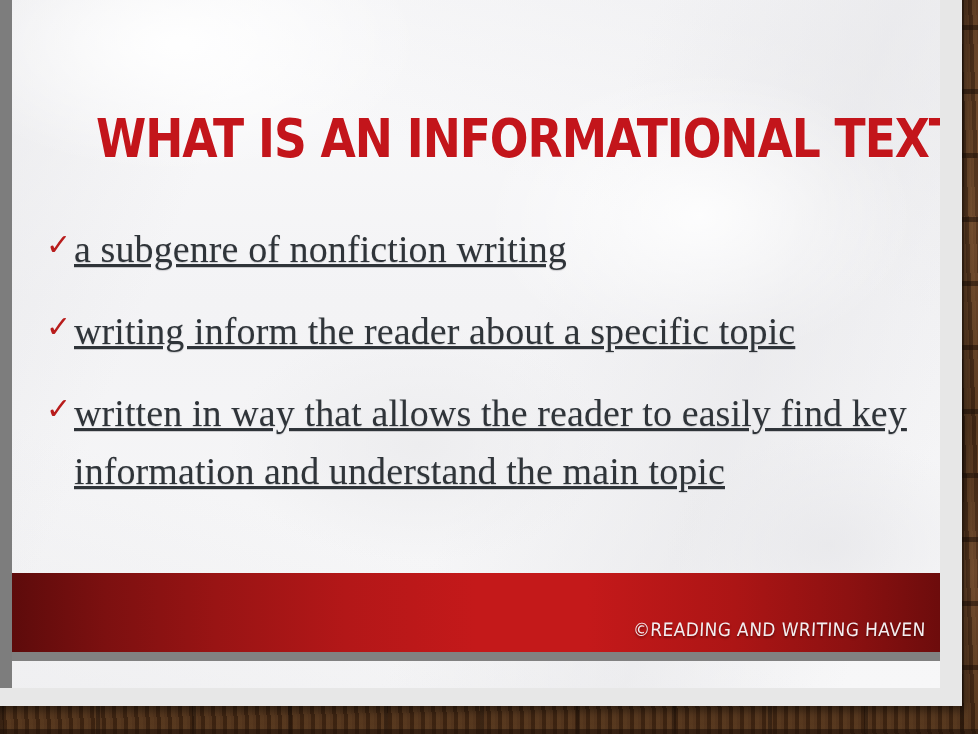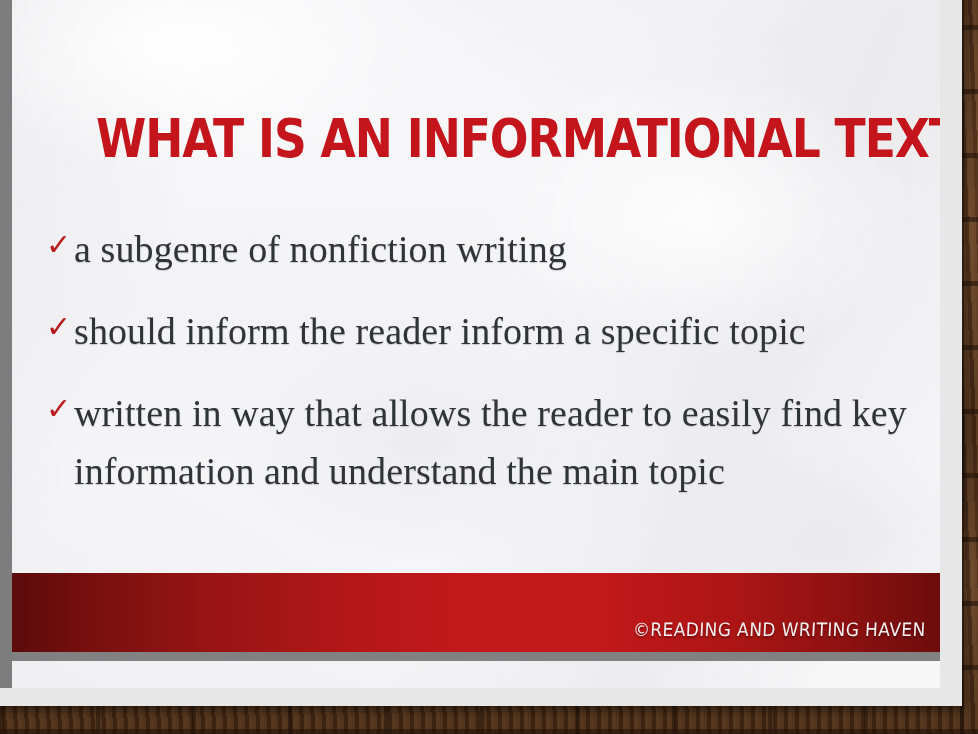--- a/index.html
+++ b/index.html
@@ -130,20 +130,21 @@
   }
 
   .bullet-text {
     flex: 1 1 auto;
     font-family: "Liberation Serif", serif;
     font-size: 38px;
     line-height: 58px;
     color: #2f3439;
     letter-spacing: .1px;
     text-shadow: 0 1px 1px rgba(150,150,155,.45);
+    text-decoration: underline;
   }
 
   
   #footer-band {
     position: absolute;
     left: 0;
     top: 601px;
     width: 928px;
     height: 79px;
     background: linear-gradient(90deg,
@@ -197,21 +198,21 @@
 
       <ul id="bullet-list">
 
         <li class="bullet-row">
           <span class="check-icon">✓</span>
           <span class="bullet-text">a subgenre of nonfiction writing</span>
         </li>
 
         <li class="bullet-row">
           <span class="check-icon">✓</span>
-          <span class="bullet-text">should inform the reader inform a specific topic</span>
+          <span class="bullet-text">writing inform the reader about a specific topic</span>
         </li>
 
         <li class="bullet-row">
           <span class="check-icon">✓</span>
           <span class="bullet-text">written in way that allows the reader to easily find key information and understand the main topic</span>
         </li>
 
       </ul>
 
       <div id="footer-band">

